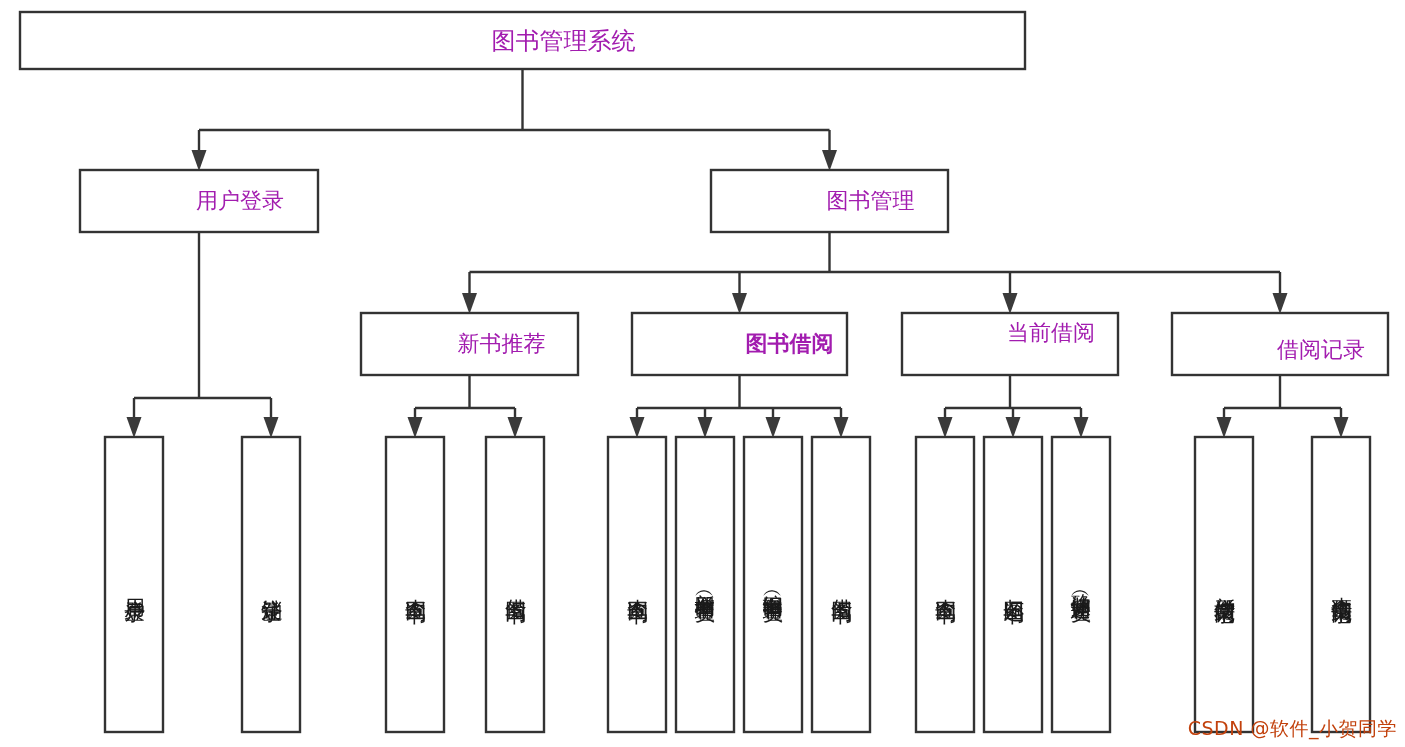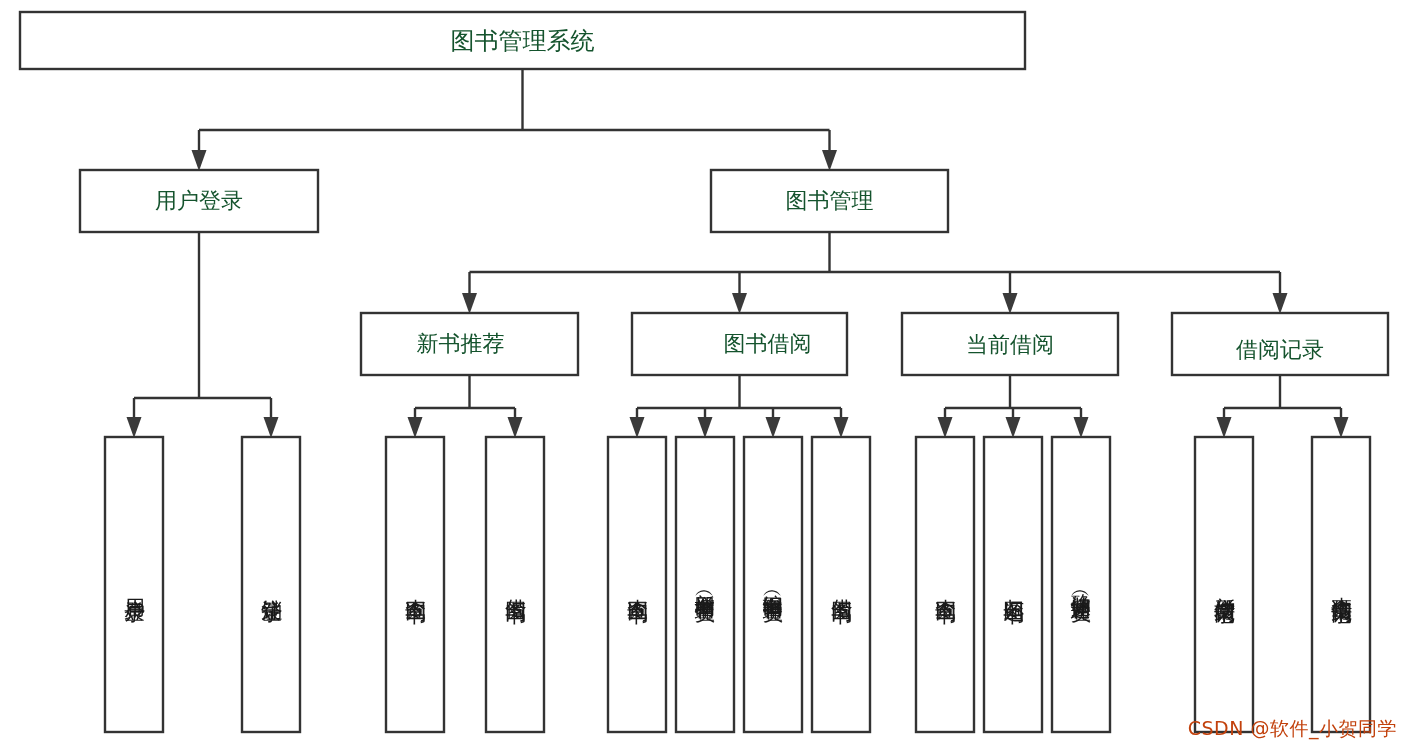--- a/index.html
+++ b/index.html
@@ -54,23 +54,24 @@
     white-space: nowrap;
     pointer-events: none;
   }
   .horiz-text-box {
     position: absolute;
     display: flex;
     align-items: center;
     justify-content: center;
     font-family: "DejaVu Sans", "Liberation Sans", sans-serif;
     font-size: 22px;
-    color: #14532d;
+    color: #a21caf;
     white-space: nowrap;
     pointer-events: none;
+    margin-left: 41px;
   }
   #watermark {
     position: absolute;
     right: 8px;
     bottom: 5px;
     font-family: "DejaVu Sans", "Liberation Sans", sans-serif;
     font-size: 19px;
     color: #c2410c;
     letter-spacing: 0.5px;
     white-space: nowrap;
@@ -159,22 +160,22 @@
         <rect x="1195" y="437" width="58" height="295" class="node-rect"></rect>
         <rect x="1312" y="437" width="58" height="295" class="node-rect"></rect>
       </g>
   </svg>
 
   <div id="labels-layer">
       <div class="horiz-text-box" style="left: 20px; top: 12px; width: 1005px; height: 57px; font-size: 24px;">图书管理系统</div>
       <div class="horiz-text-box" style="left: 80px; top: 170px; width: 238px; height: 62px;">用户登录</div>
       <div class="horiz-text-box" style="left: 711px; top: 170px; width: 237px; height: 62px;">图书管理</div>
       <div class="horiz-text-box" style="left: 361px; top: 313px; width: 199px; height: 62px;">新书推荐</div>
-      <div class="horiz-text-box" style="left: 660px; top: 313px; width: 215px; height: 62px;">图书借阅</div>
-      <div class="horiz-text-box" style="left: 902px; top: 313px; width: 216px; height: 64px;">当前借阅</div>
+      <div class="horiz-text-box" style="left: 641px; top: 313px; width: 215px; height: 62px; font-weight: bold;">图书借阅</div>
+      <div class="horiz-text-box" style="left: 902px; top: 301px; width: 216px; height: 64px;">当前借阅</div>
       <div class="horiz-text-box" style="left: 1172px; top: 313px; width: 216px; height: 74px;">借阅记录</div>
       <div class="vert-text-box" style="left: 105px; top: 437px; width: 58px; height: 295px; font-size: 21px;">用户登录</div>
       <div class="vert-text-box" style="left: 242px; top: 437px; width: 58px; height: 295px; font-size: 21px;">注销登录</div>
       <div class="vert-text-box" style="left: 386px; top: 437px; width: 58px; height: 295px; font-size: 21px;">查询图书</div>
       <div class="vert-text-box" style="left: 486px; top: 437px; width: 58px; height: 295px; font-size: 21px;">借阅图书</div>
       <div class="vert-text-box" style="left: 608px; top: 437px; width: 58px; height: 295px; font-size: 21px;">查询图书</div>
       <div class="vert-text-box" style="left: 676px; top: 437px; width: 58px; height: 295px; font-size: 20px;">新增图书（管理员）</div>
       <div class="vert-text-box" style="left: 744px; top: 437px; width: 58px; height: 295px; font-size: 20px;">编辑图书（管理员）</div>
       <div class="vert-text-box" style="left: 812px; top: 437px; width: 58px; height: 295px; font-size: 21px;">借阅图书</div>
       <div class="vert-text-box" style="left: 916px; top: 437px; width: 58px; height: 295px; font-size: 21px;">查询图书</div>

